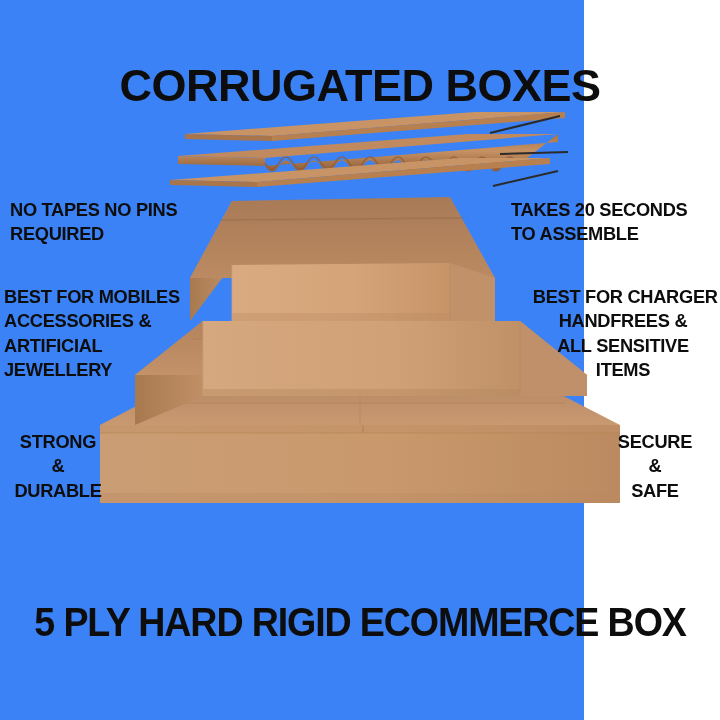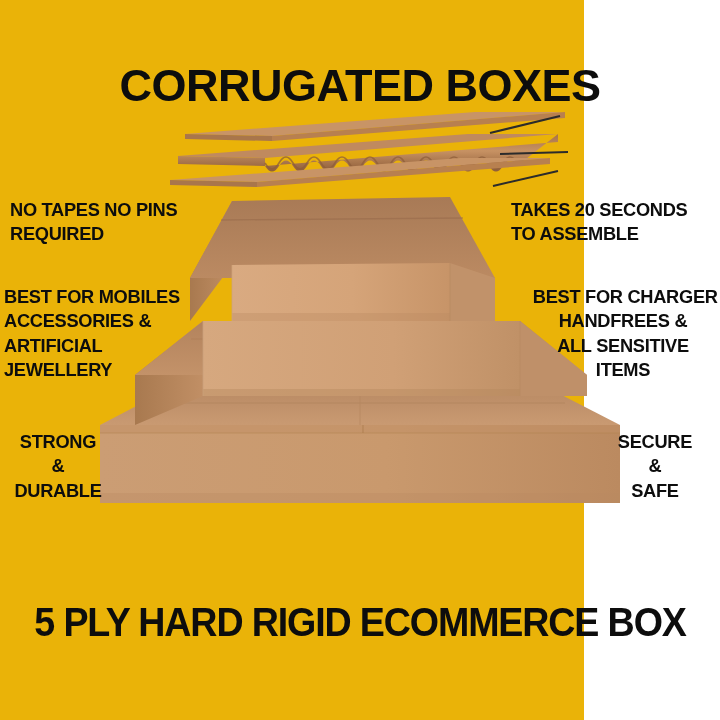--- a/index.html
+++ b/index.html
@@ -14,21 +14,21 @@
     overflow: hidden;
     font-family: "Liberation Sans", sans-serif;
     color: #111111;
   }
 
   #stage {
     position: absolute;
     left: 0; top: 0;
     width: 584px;
     height: 720px;
-    background: #eab308;
+    background: #3b82f6;
   }
 
   
   .headline {
     position: absolute;
     left: 0;
     top: 63px;
     width: 720px;
     text-align: center;
     font-size: 45px;

